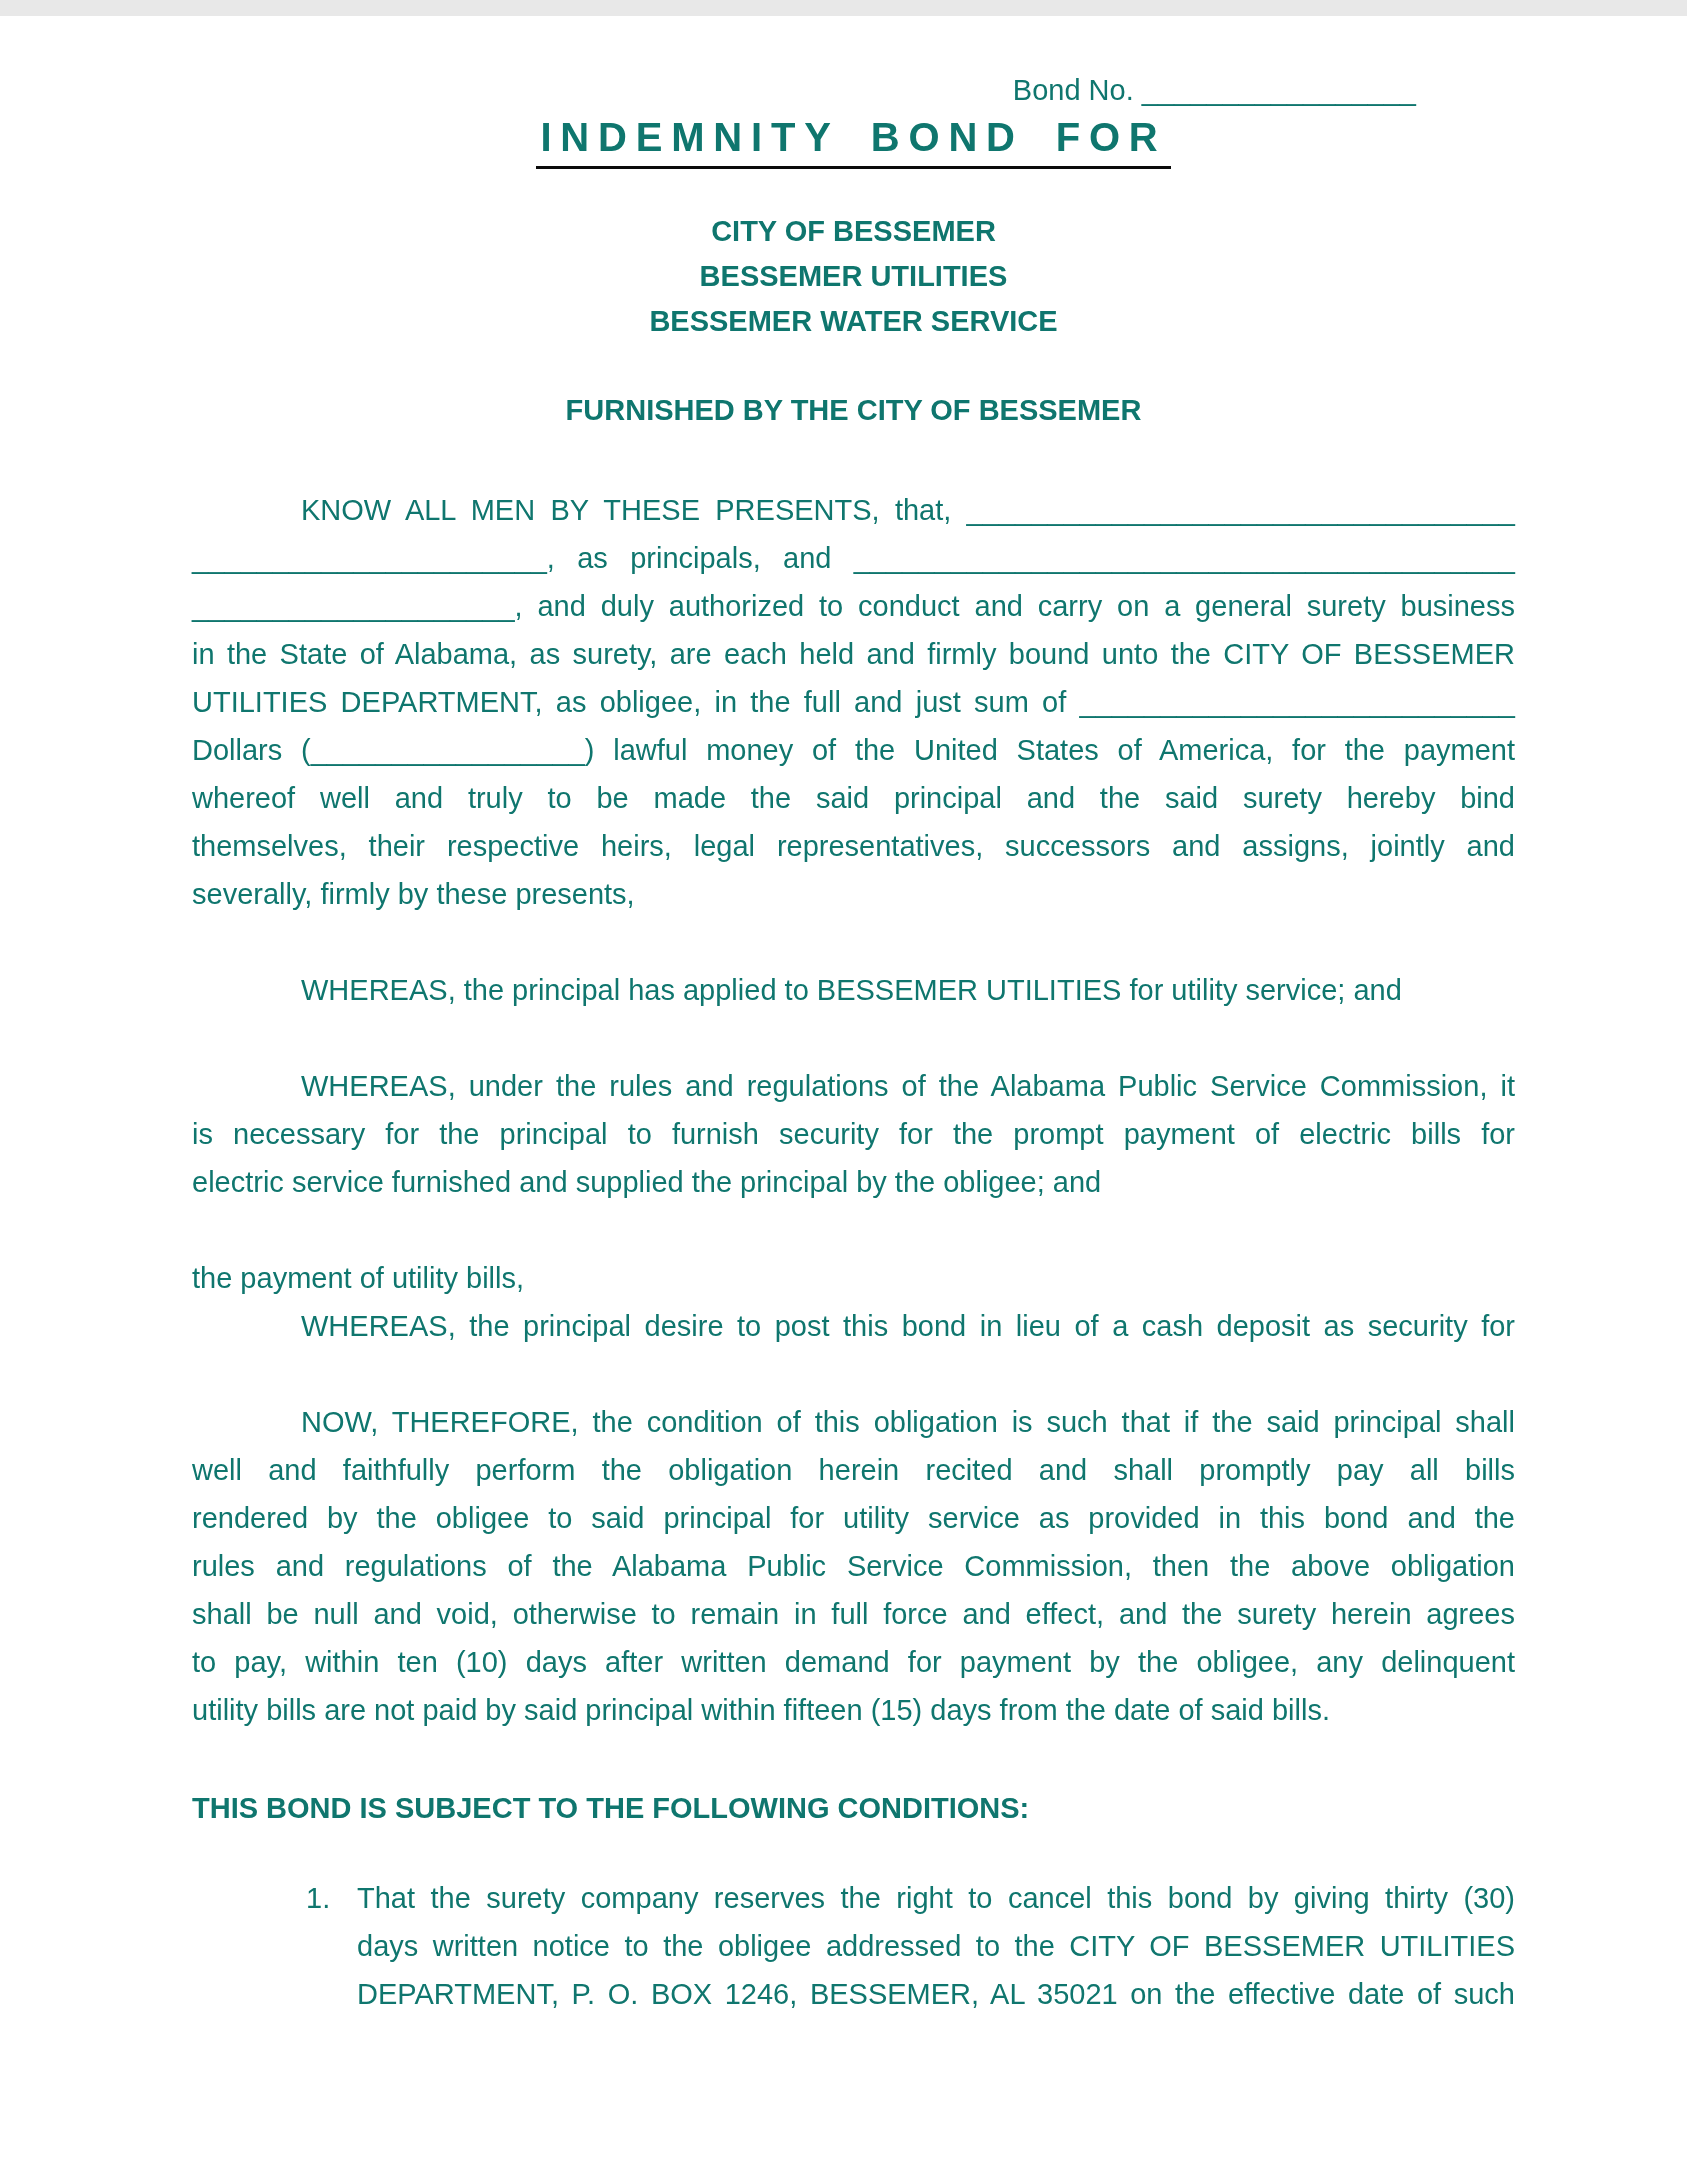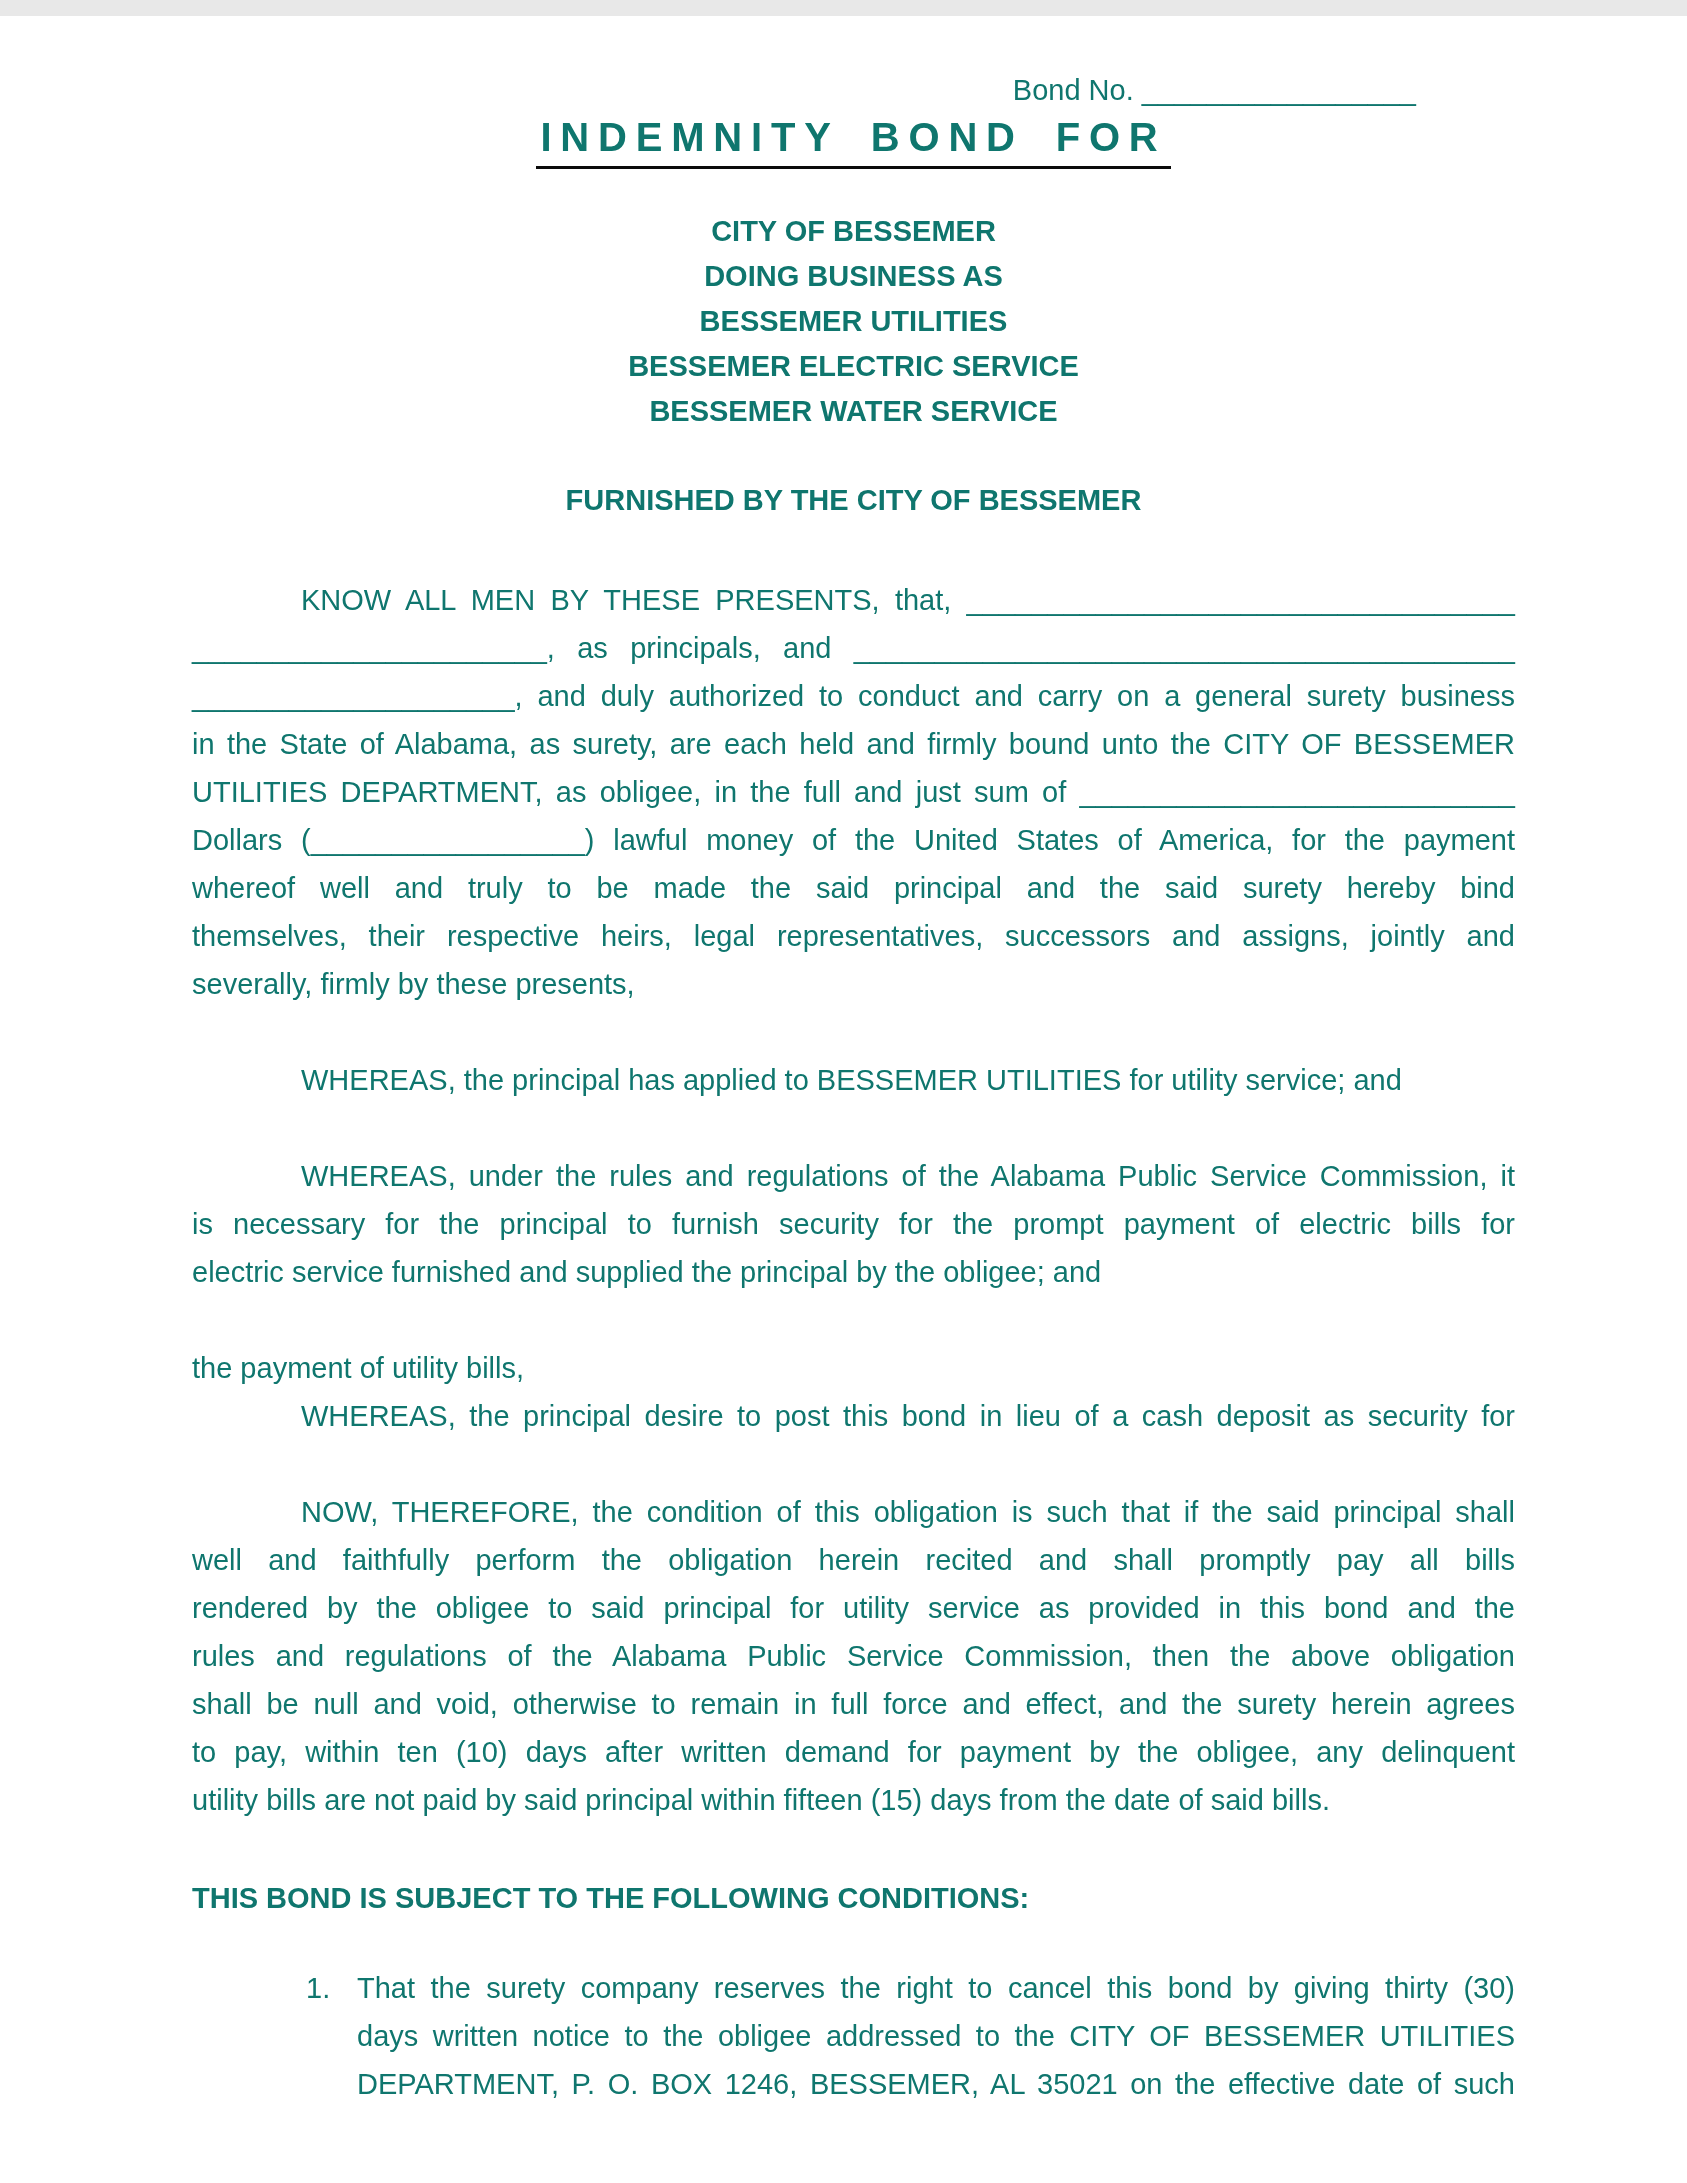--- a/index.html
+++ b/index.html
@@ -109,23 +109,21 @@
     <span>Bond No.</span>
     <span class="blank">_________________</span>
   </div>
 
   <div class="title-row">
     <span class="doc-title">INDEMNITY BOND FOR</span>
   </div>
 
   <div class="org-block">
       <div class="tline">CITY OF BESSEMER</div>
-      <div class="tline">DOING BUSINESS AS</div>
       <div class="tline">BESSEMER UTILITIES</div>
-      <div class="tline">BESSEMER ELECTRIC SERVICE</div>
       <div class="tline">BESSEMER WATER SERVICE</div>
     </div>
 
   <div class="furnished-row">FURNISHED BY THE CITY OF BESSEMER</div>
 
   <div class="doc-body">
 
     <div class="para">
         <div class="tline just ind">KNOW ALL MEN BY THESE PRESENTS, that, __________________________________</div>
         <div class="tline just">______________________, as principals, and _________________________________________</div>

